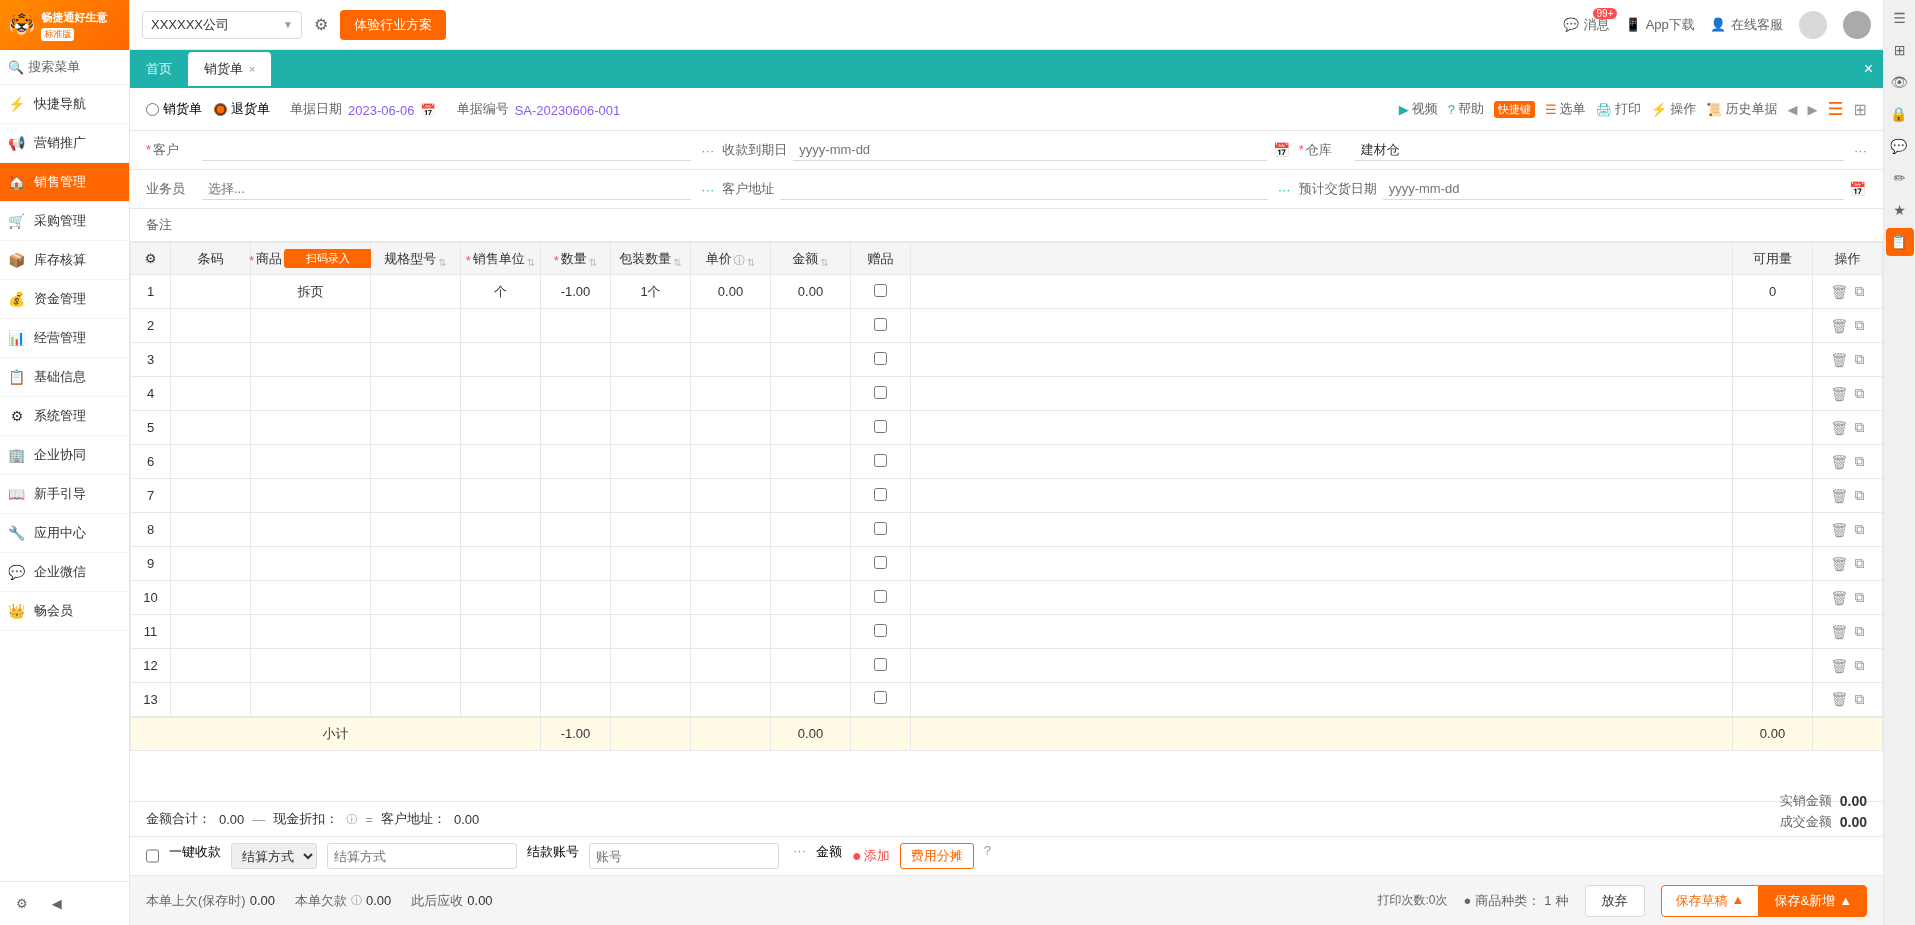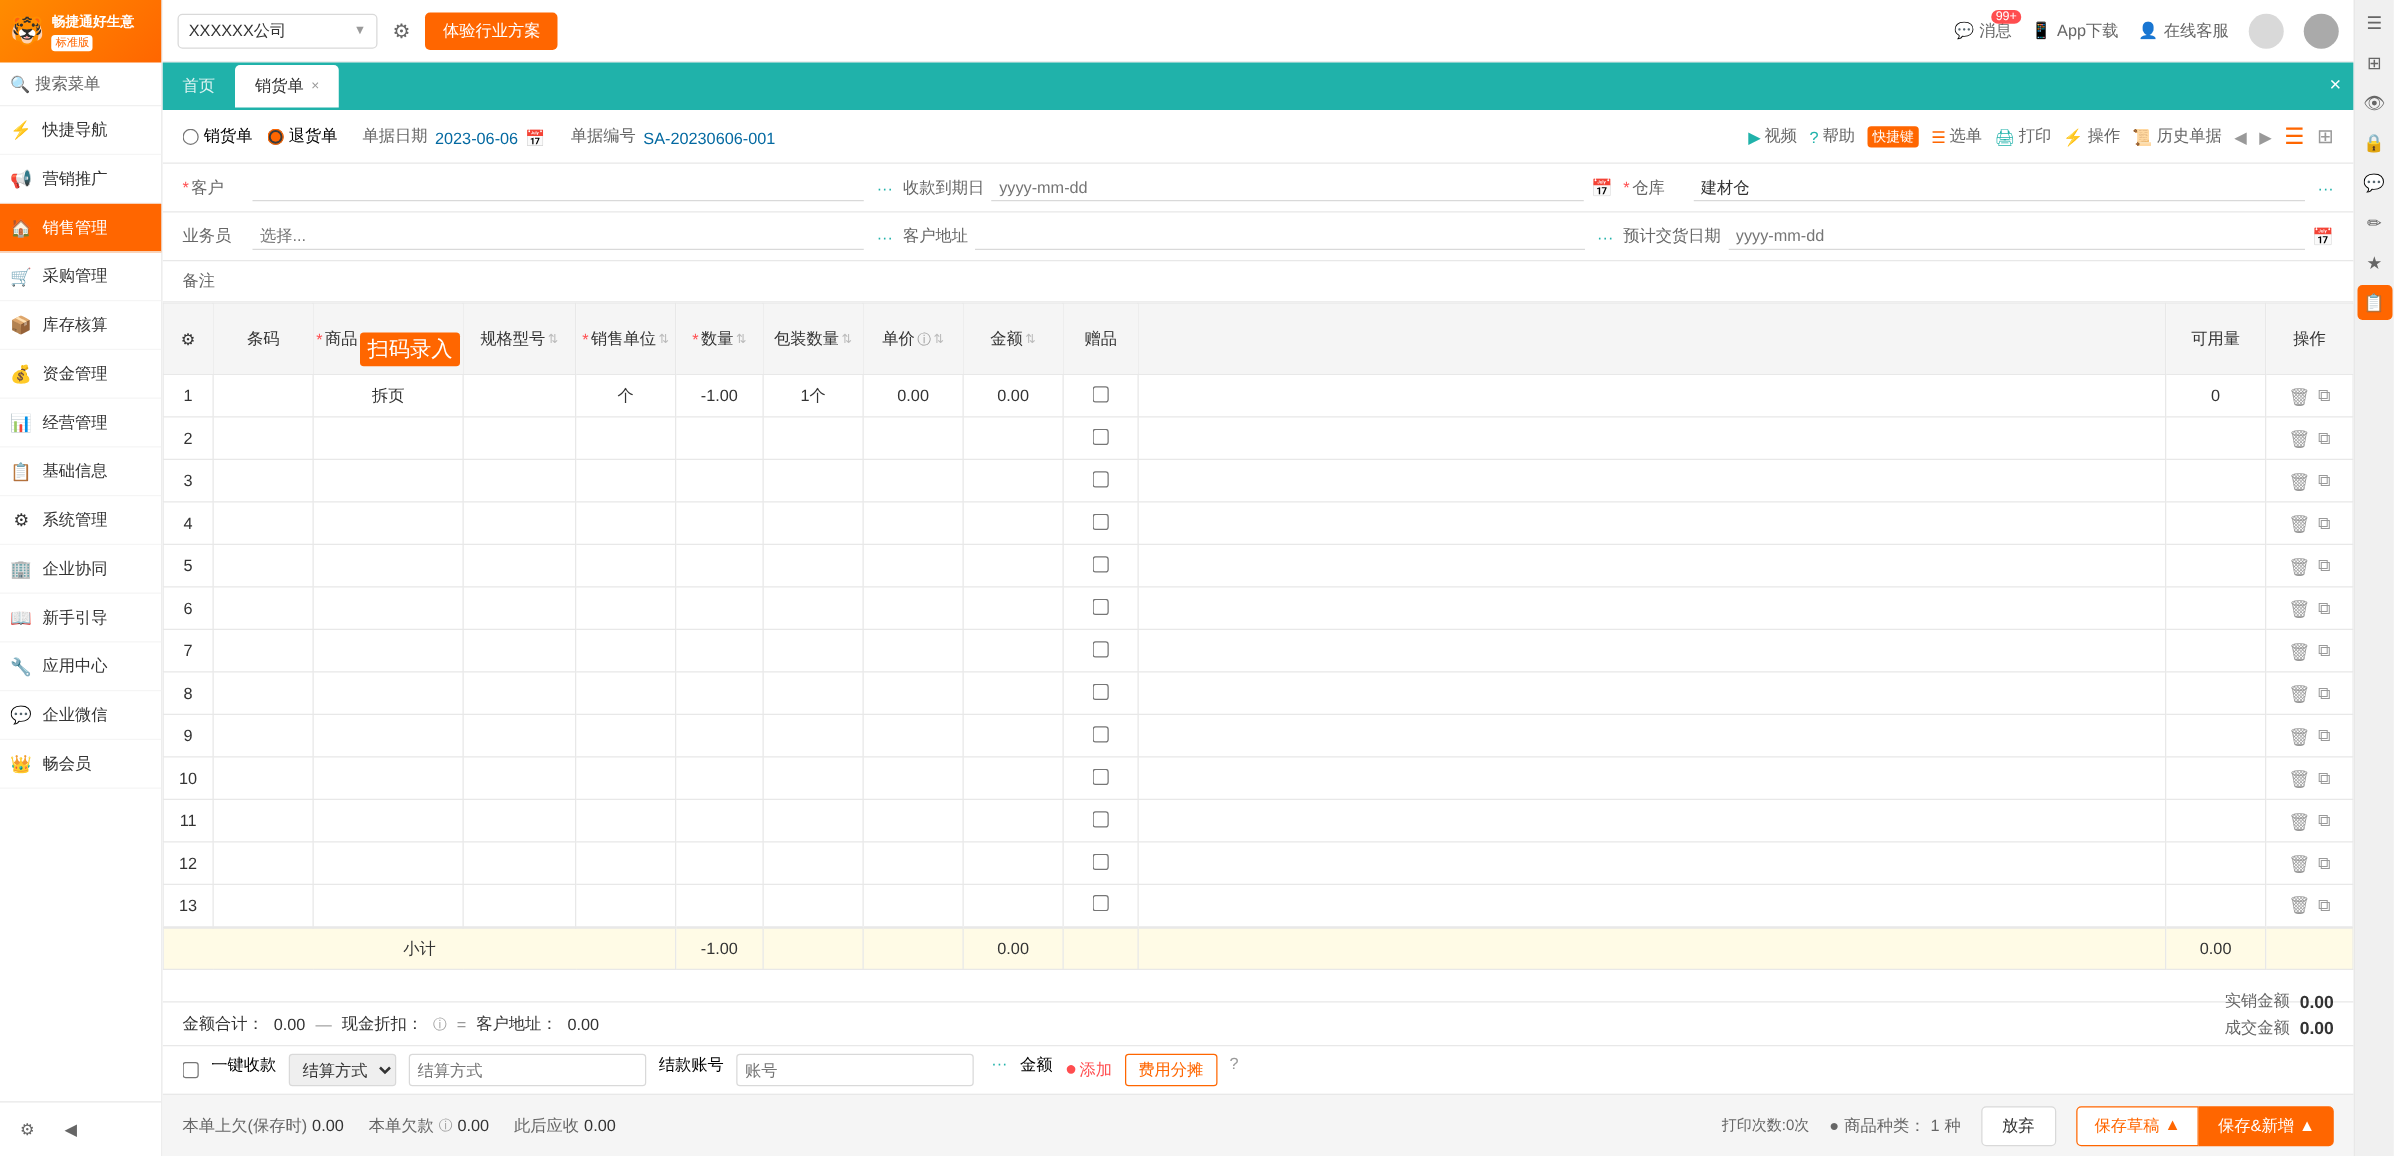--- a/index.html
+++ b/index.html
@@ -38,41 +38,41 @@
     
     .content { flex: 1; background: #fff; overflow: hidden; display: flex; flex-direction: column; }
 
     
     .form-header { padding: 10px 16px; border-bottom: 1px solid #e8e8e8; display: flex; align-items: center; gap: 20px; flex-wrap: wrap; }
     .radio-group { display: flex; align-items: center; gap: 12px; }
     .radio-item { display: flex; align-items: center; gap: 4px; cursor: pointer; }
     .radio-item input[type=radio] { accent-color: #ff6600; }
     .form-field-inline { display: flex; align-items: flex-end; gap: 6px; }
     .form-label { color: #666; white-space: nowrap; }
-    .form-value { color: #0369a1; font-weight: 500; }
+    .form-value { color: #8b5cf6; font-weight: 500; }
     .date-icon { color: #20b2aa; cursor: pointer; }
     .form-header-tools { margin-left: auto; display: flex; align-items: center; gap: 10px; }
     .tool-item { display: flex; align-items: center; gap: 3px; cursor: pointer; color: #666; font-size: 12px; }
     .tool-icon { color: #20b2aa; font-size: 13px; }
     .tool-icon-orange { color: #ff6600; font-size: 13px; }
     .field-row { display: flex; align-items: center; gap: 6px; }
     .field-label { color: #666; white-space: nowrap; min-width: 50px; }
     .field-label.required::before { content: '*'; color: #ff4d4f; margin-right: 2px; }
     .field-input { flex: 1; border: none; border-bottom: 1px solid #d9d9d9; padding: 3px 6px; color: #333; outline: none; min-width: 0; }
     .field-dots { color: #20b2aa; cursor: pointer; margin-left: 4px; }
     .field-calendar { color: #20b2aa; cursor: pointer; font-size: 14px; }
     .notes-row { padding: 6px 16px; border-bottom: 1px solid #e8e8e8; display: flex; align-items: center; gap: 6px; }
     .notes-input { flex: 1; border: none; border-bottom: 1px solid transparent; padding: 2px 4px; outline: none; color: #999; }
 
     
     .table-container { flex: 1; overflow: auto; position: relative; }
     .data-table { width: 100%; border-collapse: collapse; table-layout: fixed; }
     .data-table th { background: #f5f5f5; border: 1px solid #e8e8e8; padding: 6px 8px; text-align: center; color: #333; font-weight: normal; white-space: nowrap; position: sticky; top: 0; z-index: 10; }
     .data-table td { border: 1px solid #e8e8e8; padding: 5px 8px; text-align: center; color: #333; height: 34px; }
-    .scan-btn { background: #ff6600; color: #fff; border: none; border-radius: 3px; padding: 2px 6px; cursor: pointer; font-size: 17px; margin-top: 17px; }
+    .scan-btn { background: #ff6600; color: #fff; border: none; border-radius: 3px; padding: 2px 22px; cursor: pointer; font-size: 11px; }
     .col-barcode { width: 80px; }
     .col-product { width: 120px; }
     .col-spec { width: 90px; }
     .col-unit { width: 80px; }
     .col-qty { width: 70px; }
     .col-pkgqty { width: 80px; }
     .col-price { width: 80px; }
     .col-amount { width: 80px; }
     .col-gift { width: 60px; }
     .col-avail { width: 80px; }
@@ -107,21 +107,21 @@
     .btn-save-draft { background: #fff; border: 1px solid #ff6600; color: #ff6600; border-radius: 4px 0 0 4px; padding: 6px 14px; cursor: pointer; display: flex; align-items: flex-start; gap: 4px; }
     .btn-save-new { background: #ff6600; border: 1px solid #ff6600; color: #fff; border-radius: 0 4px 4px 0; padding: 6px 14px; cursor: pointer; display: flex; align-items: center; gap: 4px; }
 
     
     .right-sidebar { width: 32px; background: #f0f0f0; display: flex; flex-direction: column; align-items: center; padding: 4px 0; gap: 4px; border-left: 1px solid #e8e8e8; }
     .right-sidebar-icon { width: 28px; height: 28px; display: flex; align-items: center; justify-content: center; cursor: pointer; color: #666; border-radius: 4px; font-size: 14px; }
     .right-sidebar-icon.orange { background: #ff6600; color: #fff; }
 
     .info-icon { color: #999; font-size: 11px; cursor: pointer; }
     .sort-icon { color: #bbb; font-size: 10px; }
-    .th-content { display: flex; align-items: center; justify-content: center; gap: 2px; }
+    .th-content { display: flex; align-items: flex-end; justify-content: center; gap: 2px; }
   </style>
 </head>
 <body>
 
 <div class="sidebar">
   <div class="sidebar-logo">
     <span style="font-size:22px;">🐯</span>
     <div>
       <div style="color:#fff;font-size:11px;font-weight:bold;">畅捷通好生意</div>
       <div style="background:#fff;color:#ff6600;font-size:9px;border-radius:3px;padding:0 3px;display:inline-block;margin-top:2px;">标准版</div>

